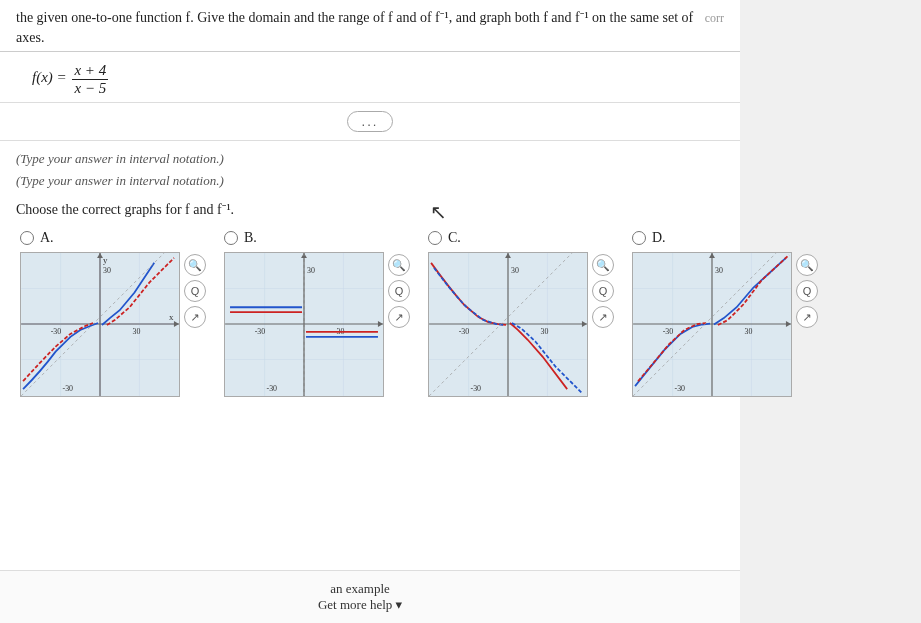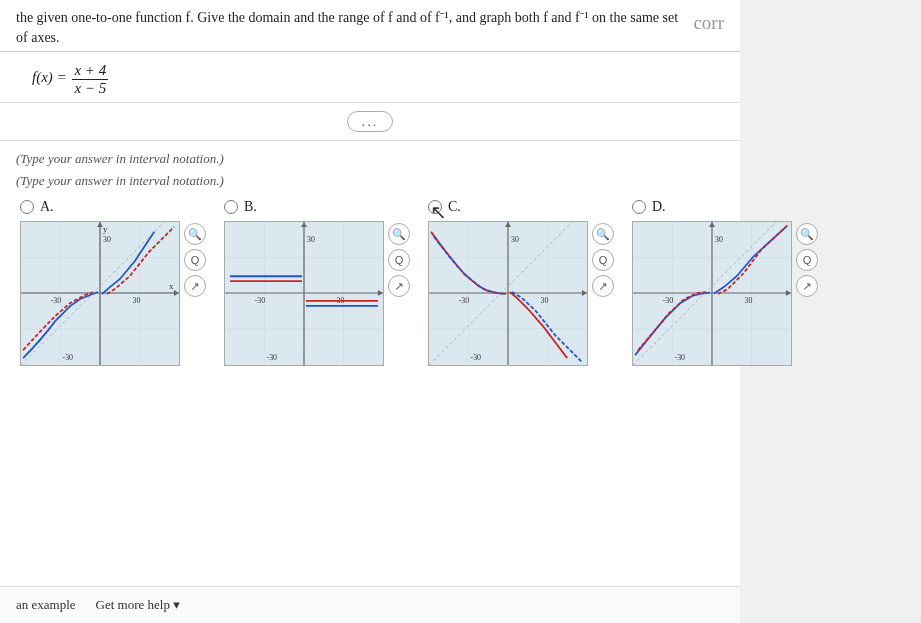--- a/index.html
+++ b/index.html
@@ -25,21 +25,21 @@
       color: #222;
       line-height: 1.4;
       display: flex;
       align-items: flex-start;
     }
     .top-bar-text {
       flex: 1;
     }
     .top-bar-right {
       color: #999;
-      font-size: 19px;
+      font-size: 12px;
       margin-left: 8px;
       padding-top: 2px;
     }
     .function-display {
       padding: 10px 16px 6px 32px;
       font-size: 15px;
       color: #222;
       border-bottom: 1px solid #ddd;
       font-style: italic;
     }
@@ -171,20 +171,21 @@
     .footer-bar {
       display: flex;
       align-items: center;
       padding: 10px 16px;
       border-top: 1px solid #ddd;
       background: #fafafa;
       position: absolute;
       bottom: 0;
       left: 0;
       right: 0;
+      flex-direction: column;
     }
     .footer-link {
       font-size: 13px;
       color: #333;
       cursor: pointer;
       margin-right: 20px;
       text-decoration: none;
     }
     .footer-spacer { flex: 1; }
     .clear-all-btn {
@@ -246,20 +247,21 @@
   <div class="dots-row">
     <button class="dots-btn">...</button>
   </div>
 
   <div class="content-area">
 
     <div class="answer-line">(Type your answer in interval notation.)</div>
 
     <div class="type-note">(Type your answer in interval notation.)</div>
 
+    <div class="choose-line">Choose the correct graphs for f and f⁻¹.</div>
 
     <div class="graphs-row">
 
       <div class="graph-option">
         <label class="radio-label">
           <input type="radio" name="graph-choice" class="radio-input" style="">
           <span>A.</span>
         </label>
         <div class="graph-wrapper">
           <div class="graph-img">

